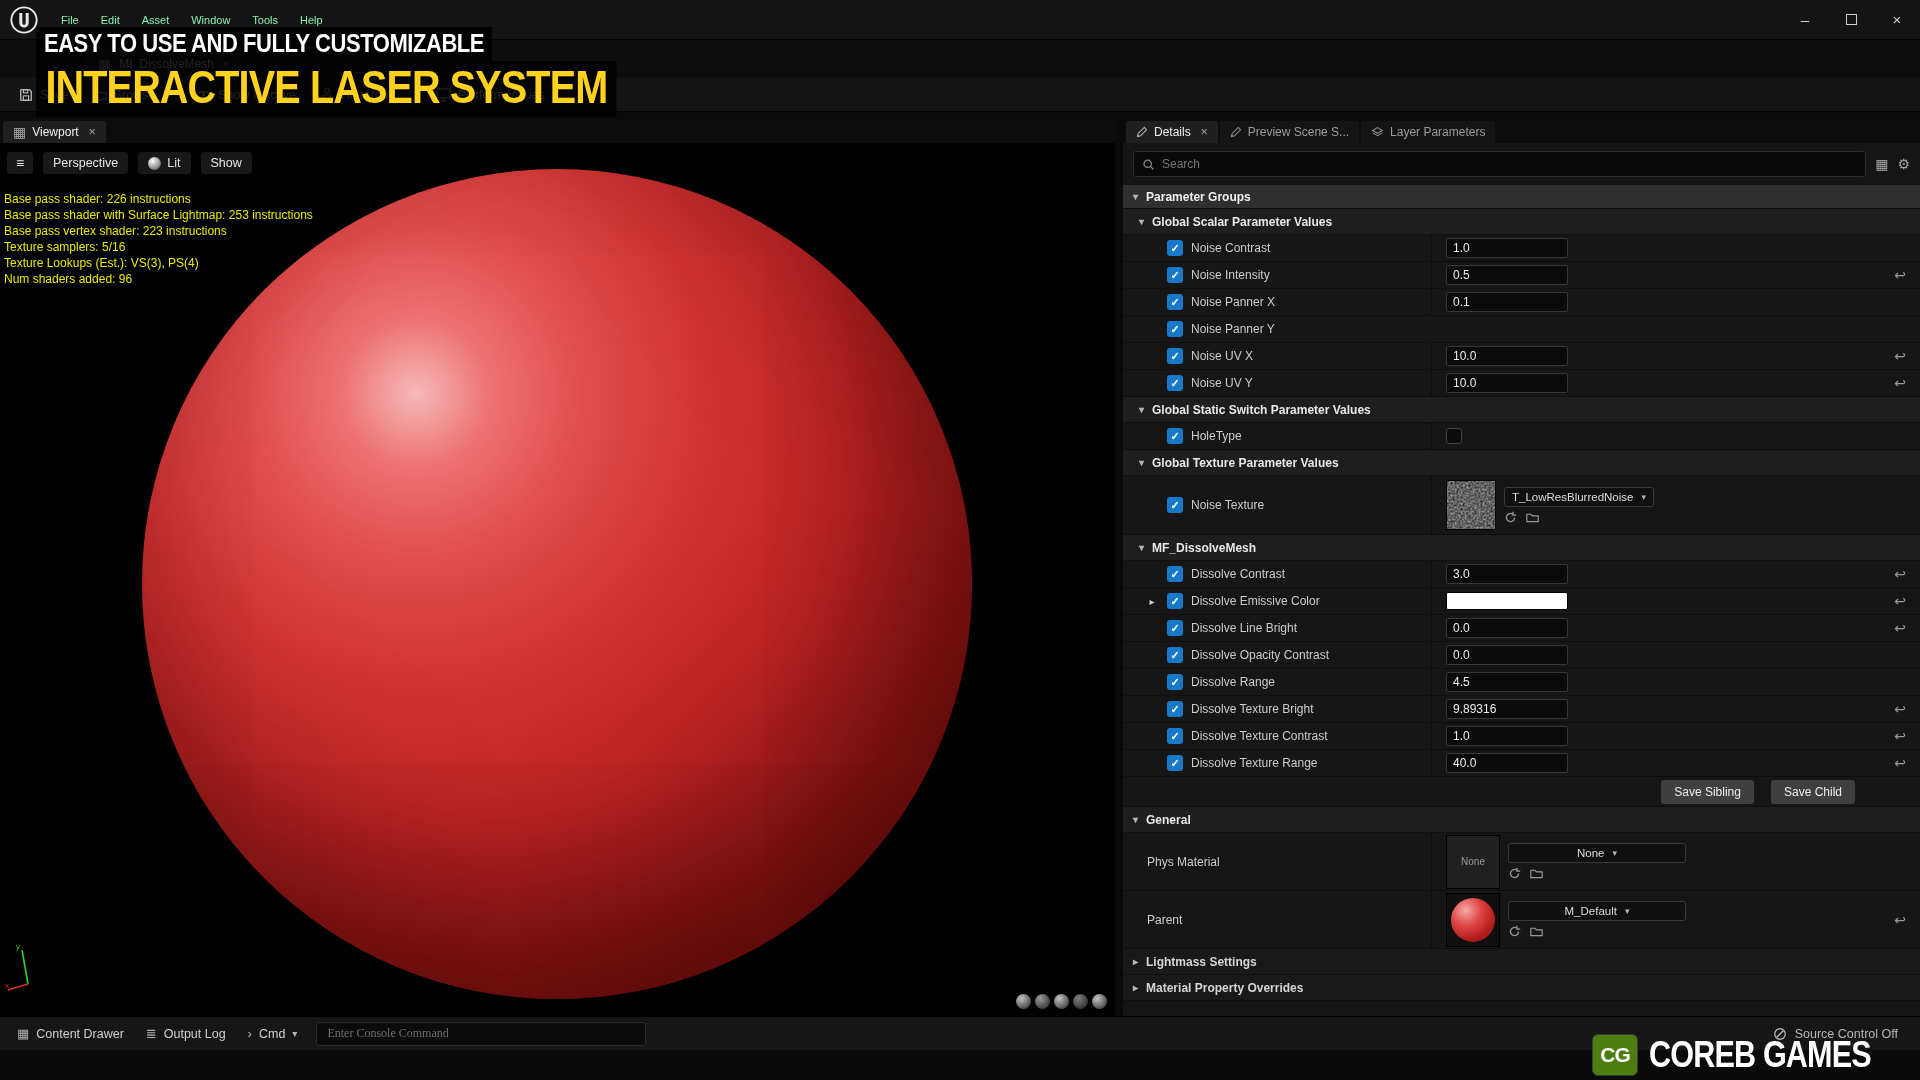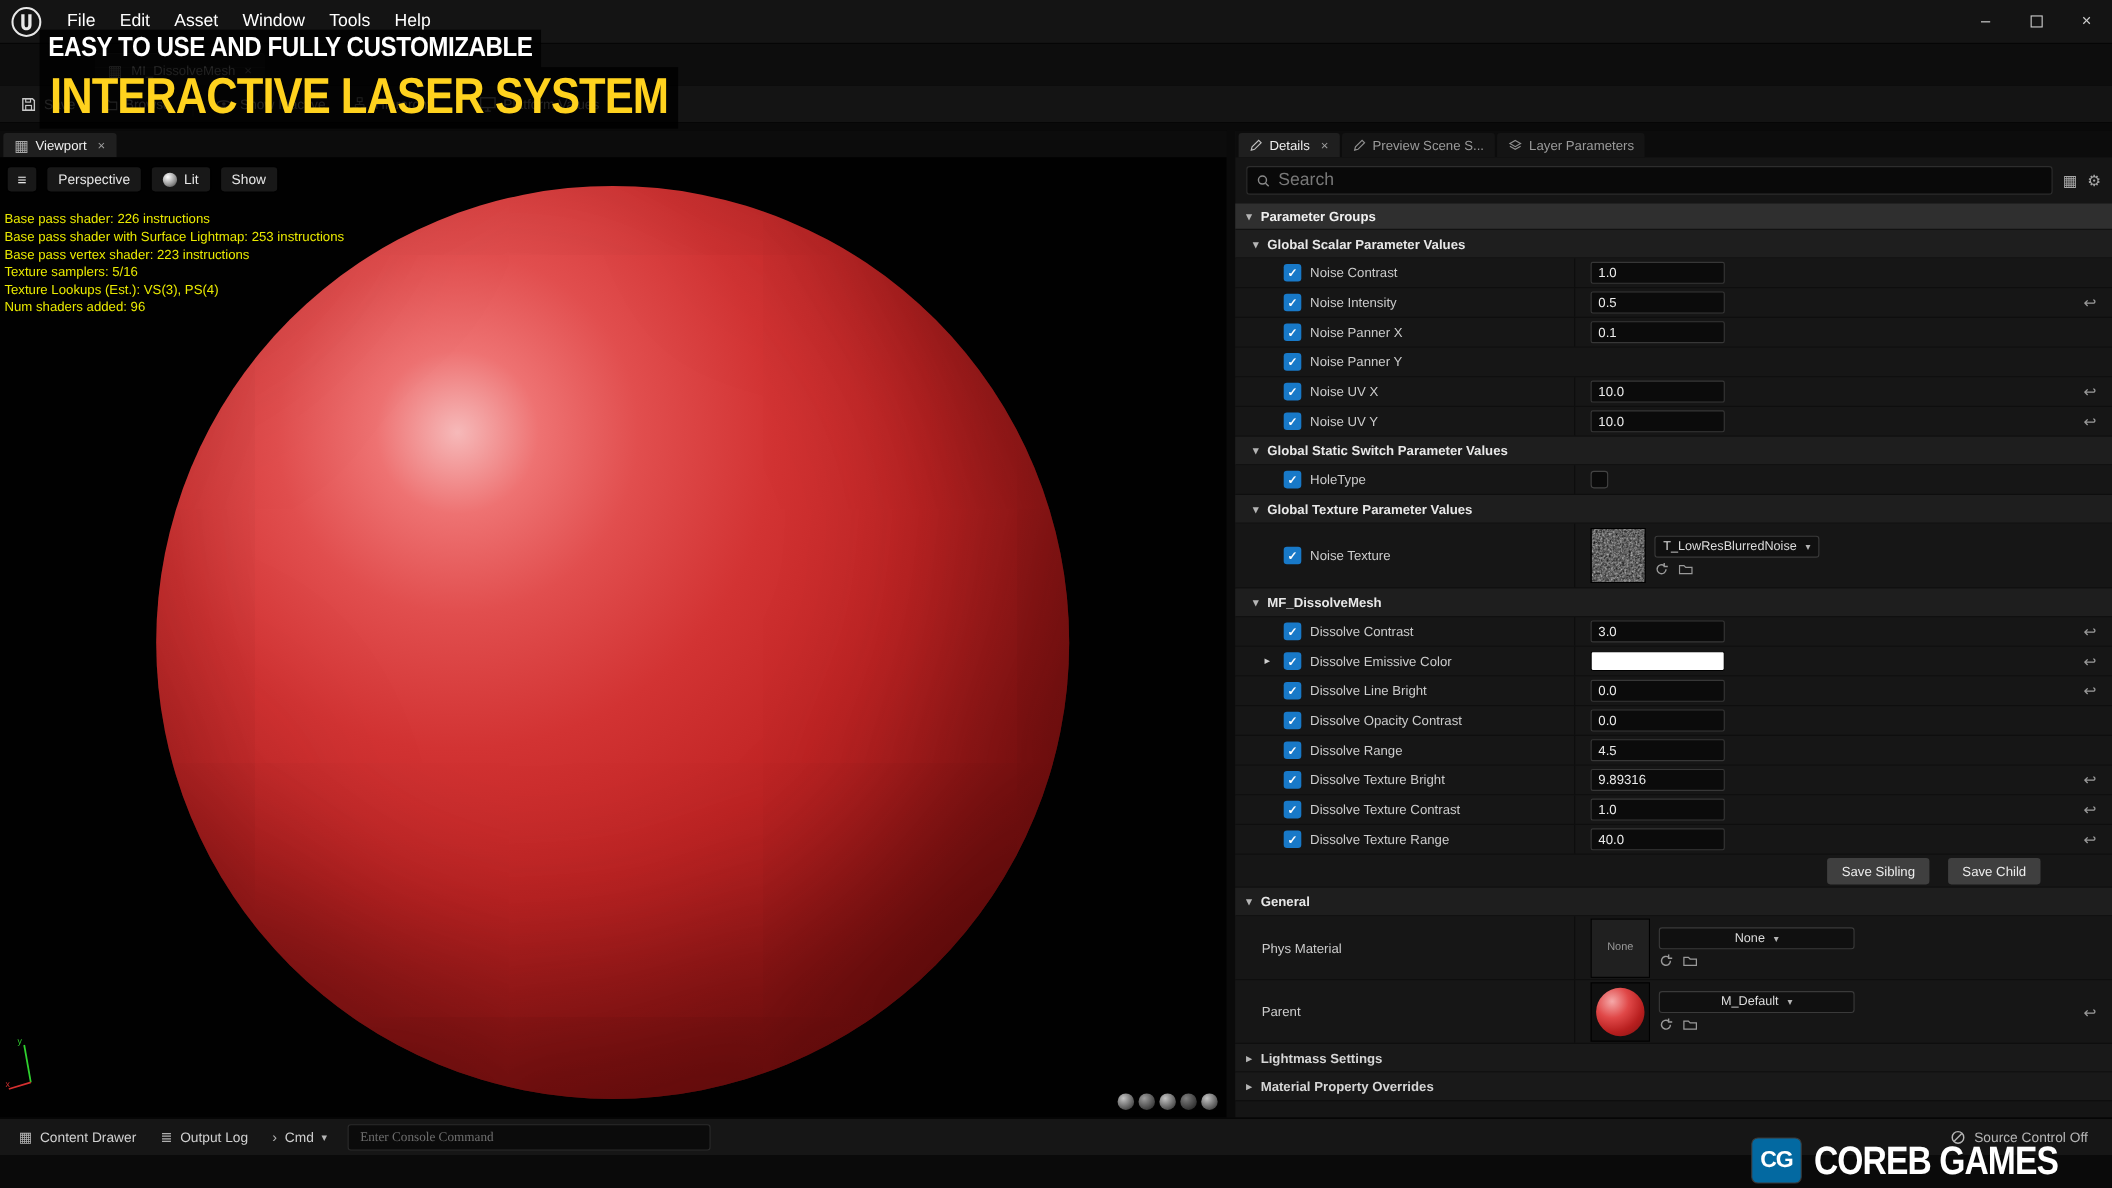--- a/index.html
+++ b/index.html
@@ -2,21 +2,21 @@
 <html><head>
 <meta charset="utf-8">
 <style>
   *{box-sizing:border-box;margin:0;padding:0}
   html,body{width:1920px;height:1080px;overflow:hidden}
   body{background:#0a0a0a;font-family:"Liberation Sans",sans-serif;color:#cfcfcf;position:relative}
 
   
   .menubar{position:absolute;top:0;left:0;width:1920px;height:40px;background:#141414;display:flex;align-items:center;border-bottom:1px solid #050505;z-index:10}
   .ue-logo{width:36px;height:36px;margin:0 8px 0 6px;display:flex;align-items:center;justify-content:center}
-  .menu-item{padding:0 11px;font-size:16px;color:#ffffff}
+  .menu-item{padding:0 11px;font-size:11px;color:#86efac}
   .win-controls{margin-left:auto;display:flex;height:100%}
   .win-btn{width:46px;height:100%;display:flex;align-items:center;justify-content:center;color:#cfcfcf;font-size:15px}
   .restore-box{width:11px;height:11px;border:1px solid #cfcfcf}
 
   .asset-strip{position:absolute;top:40px;left:0;width:1920px;height:38px;background:#0d0d0d;z-index:5}
   .asset-tab{position:absolute;left:86px;top:8px;height:30px;background:#1c1c1c;display:flex;align-items:center;gap:8px;padding:0 12px;font-size:12px;color:#c8c8c8;border-radius:4px 4px 0 0;border-top:1px solid #2e2e2e}
   .asset-tab .tab-x{color:#9a9a9a;font-size:12px}
 
   .toolbar{position:absolute;top:78px;left:0;width:1920px;height:34px;background:#141414;display:flex;align-items:center;gap:2px;padding-left:8px;border-bottom:1px solid #050505;z-index:6}
   .tool-btn{display:flex;align-items:center;gap:7px;padding:0 11px;height:28px;font-size:12.5px;color:#d8d8d8;border-radius:3px}
@@ -40,21 +40,21 @@
   .mini-spheres{position:absolute;right:8px;bottom:7px;display:flex;gap:4px}
   .mini{width:15px;height:15px;border-radius:50%;background:radial-gradient(circle at 35% 30%,#c4c4c4,#6a6a6a 55%,#222)}
   .mini:nth-child(2){filter:brightness(.8)}
   .mini:nth-child(4){filter:brightness(.65)}
   .gizmo{position:absolute;left:4px;bottom:22px}
 
   
   .details-pane{position:absolute;left:1123px;top:119px;width:797px;height:897px;background:#151515}
   .search-row{height:42px;display:flex;align-items:center;padding:0 10px;gap:9px}
   .searchbox{flex:1;height:26px;background:#090909;border:1px solid #2d2d2d;border-radius:3px;display:flex;align-items:center;padding:0 8px;gap:7px}
-  .searchbox input{flex:1;background:none;border:none;outline:none;color:#ddd;font-size:16px;font-family:"Liberation Sans",sans-serif}
+  .searchbox input{flex:1;background:none;border:none;outline:none;color:#ddd;font-size:12px;font-family:"Liberation Sans",sans-serif}
   .searchbox input::placeholder{color:#787878}
   .iconbtn{color:#a8a8a8;font-size:14px;line-height:1}
 
   .cat-root{height:24px;background:#2f2f2f;display:flex;align-items:center;gap:8px;padding-left:10px;font-size:12px;font-weight:bold;color:#f0f0f0;border-bottom:1px solid #0e0e0e}
   .cat{height:26px;background:#1e1e1e;display:flex;align-items:center;gap:8px;padding-left:16px;font-size:12px;font-weight:bold;color:#e8e8e8;border-bottom:1px solid #101010}
   .tri{color:#b5b5b5;font-size:10px}
 
   .prow{display:grid;grid-template-columns:308px 1fr 40px;height:27px;background:#161616;border-bottom:1px solid #0e0e0e;align-items:center}
   .prow.tall{height:59px}
   .prow.gen{height:58px}
@@ -97,21 +97,21 @@
   .console input::placeholder{color:#6e6e6e}
   .sb-right{margin-left:auto;display:flex;align-items:center;gap:8px;color:#b5b5b5;font-size:12.5px;padding-right:14px}
 
   
   .overlay{position:absolute;left:36px;top:27px;z-index:50}
   .ov-line{display:block}
   .ov-title{display:inline-block;background:rgba(0,0,0,.84);color:#ffd21e;font-size:46px;font-weight:bold;line-height:1.08;padding:2px 11px 4px;letter-spacing:-1px;transform:scaleX(.86);transform-origin:left top;white-space:nowrap}
   .ov-sub{display:inline-block;background:rgba(0,0,0,.84);color:#ffffff;font-size:25px;font-weight:bold;padding:2px 9px 3px;letter-spacing:-.5px;transform:scaleX(.88);transform-origin:left top;white-space:nowrap}
 
   .watermark{position:absolute;right:10px;bottom:4px;display:flex;align-items:center;gap:11px;z-index:60}
-  .wm-badge{width:46px;height:42px;background:#0369a1;border:1px solid #3a3a3a;border-radius:6px;display:flex;align-items:center;justify-content:center;color:#fff;font-weight:bold;font-size:21px;letter-spacing:-1px}
+  .wm-badge{width:46px;height:42px;background:#4d7c0f;border:1px solid #3a3a3a;border-radius:6px;display:flex;align-items:center;justify-content:center;color:#fff;font-weight:bold;font-size:21px;letter-spacing:-1px}
   .wm-name{color:#fff;font-size:36px;font-weight:bold;letter-spacing:-1px;transform:scaleX(.85);transform-origin:left center;white-space:nowrap}
 </style>
 </head>
 <body>
 
 <div class="menubar">
   <div class="ue-logo">
     <svg width="30" height="30" viewBox="0 0 32 32">
         <circle cx="16" cy="16" r="13.5" fill="none" stroke="#e8e8e8" stroke-width="2"></circle>
         <path d="M11 8.5v10.2c0 3.6 2.3 5.4 5 5.4s5-1.8 5-5.4V8.5h-3.2v10.2c0 1.6-.7 2.5-1.8 2.5s-1.8-.9-1.8-2.5V8.5z" fill="#e8e8e8"></path>

